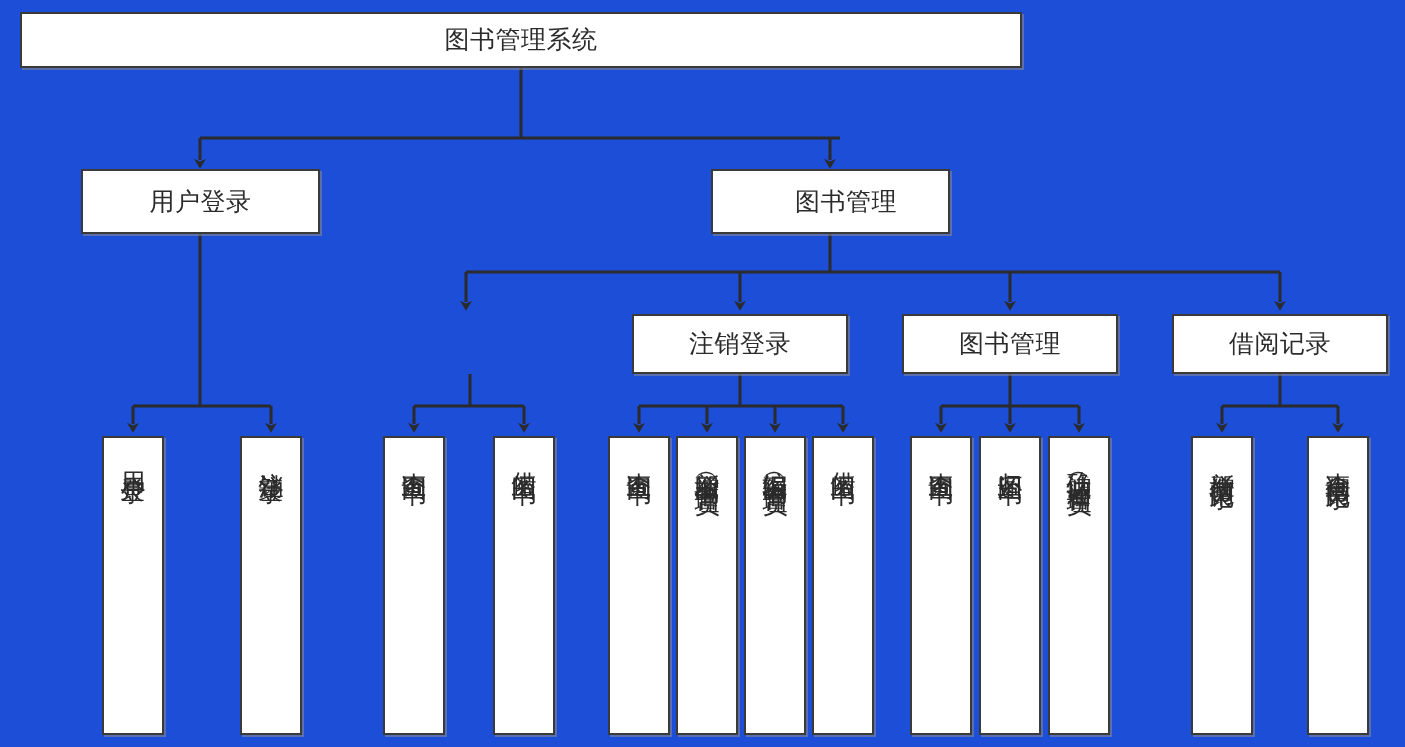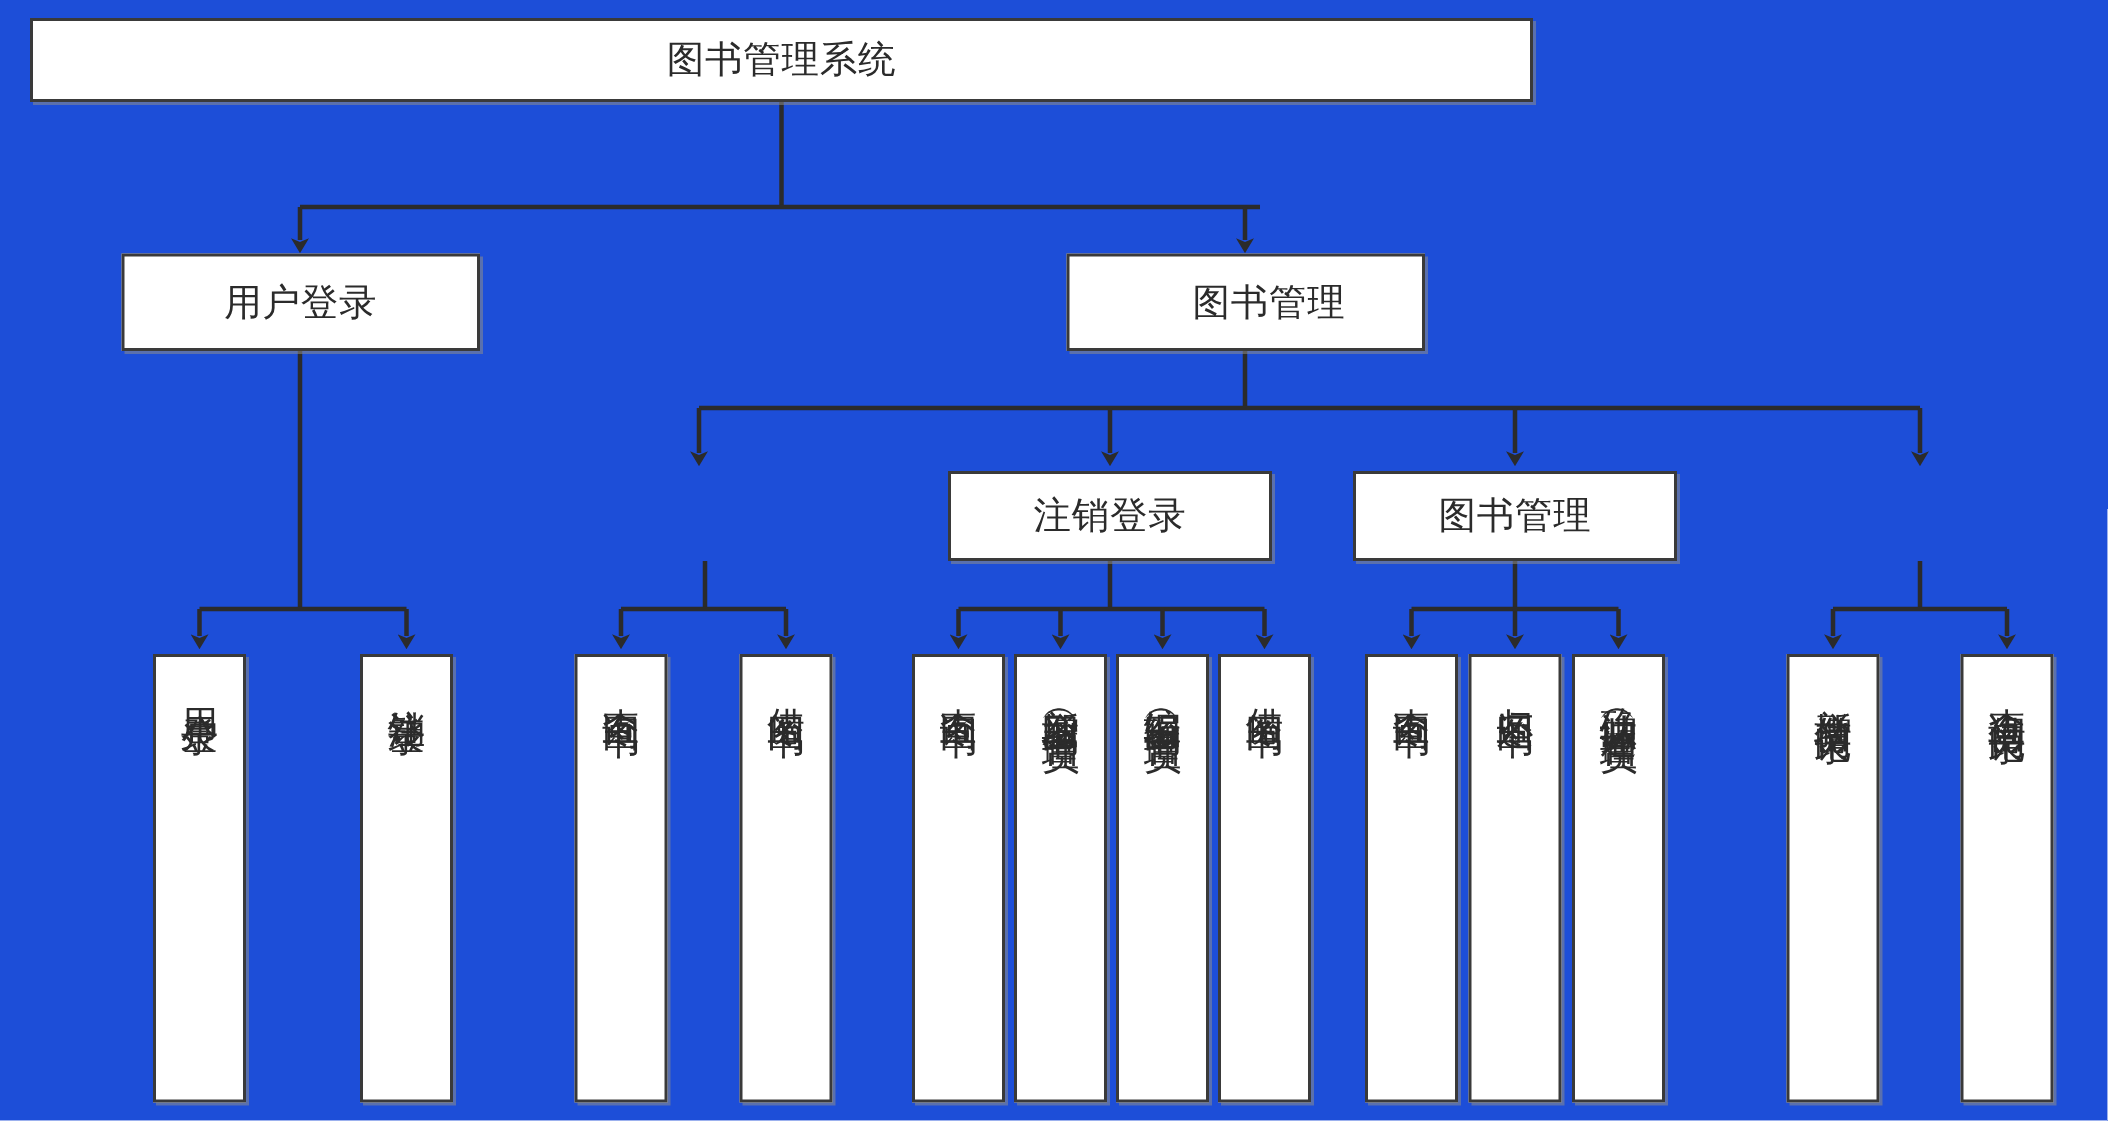--- a/index.html
+++ b/index.html
@@ -135,20 +135,23 @@
   <div class="node horiz" style="left:711px; top:169px; width:239px; height:65px;padding-left:31px;">
     <span class="node-label">图书管理</span>
   </div>
 
   <div class="node horiz" style="left:632px; top:314px; width:216px; height:60px;">
     <span class="node-label">注销登录</span>
   </div>
   <div class="node horiz" style="left:902px; top:314px; width:216px; height:60px;">
     <span class="node-label">图书管理</span>
   </div>
+  <div class="node horiz" style="left:1172px; top:314px; width:216px; height:60px;">
+    <span class="node-label">借阅记录</span>
+  </div>
 
   <div class="node vert" style="left:102px; top:436px; width:62px; height:299px;">
     <span class="node-label">用户登录</span>
   </div>
   <div class="node vert" style="left:240px; top:436px; width:62px; height:299px;">
     <span class="node-label">注销登录</span>
   </div>
 
   <div class="node vert" style="left:383px; top:436px; width:62px; height:299px;">
     <span class="node-label">查询图书</span>

